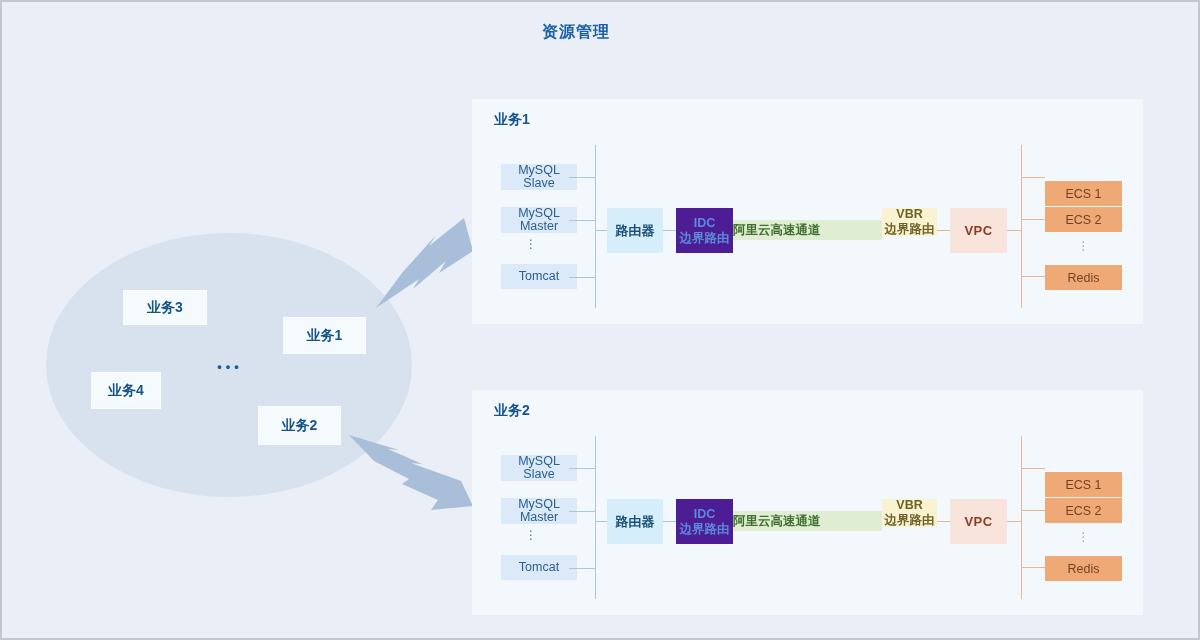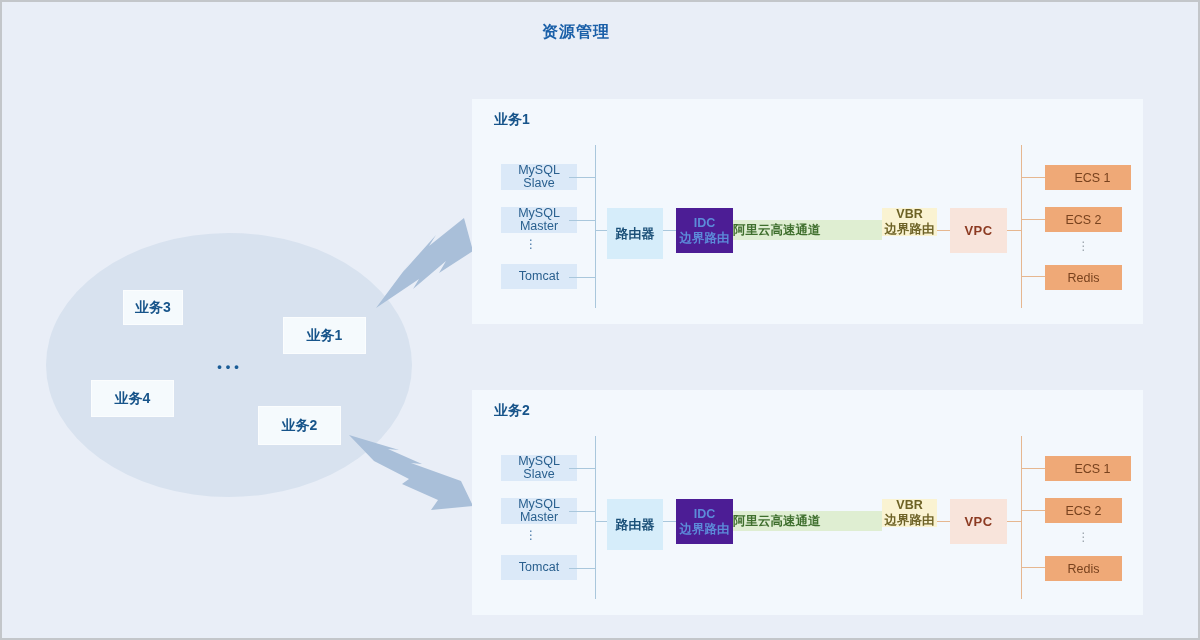--- a/index.html
+++ b/index.html
@@ -15,23 +15,23 @@
   
   .cluster-ellipse{
     left:44px;top:231px;width:366px;height:264px;border-radius:50%;
     background:#d8e2ef;
   }
   .biz-box{
     background:#f5fafd;color:#17548a;font-size:14px;font-weight:bold;
     display:flex;align-items:center;justify-content:center;
     box-shadow:0 0 0 1px rgba(255,255,255,.6) inset;
   }
-  .biz3{left:121px;top:288px;width:60px;height:35px;}
+  .biz3{left:121px;top:288px;width:84px;height:35px;}
   .biz1{left:281px;top:315px;width:83px;height:37px;}
-  .biz4{left:89px;top:378px;width:83px;height:37px;}
+  .biz4{left:89px;top:370px;width:70px;height:37px;}
   .biz2{left:256px;top:404px;width:83px;height:39px;}
   .cluster-dots{
     left:205px;top:357px;width:46px;text-align:center;color:#1a5c96;
     font-size:13px;font-weight:bold;letter-spacing:4px;
   }
   .bolts{left:340px;top:210px;width:140px;height:300px;}
   .bolt{fill:#a9bfd9;}
   
   .panel{
     left:470px;width:671px;height:225px;background:#f3f8fd;
@@ -68,21 +68,21 @@
   .hl-master{left:97px;top:121px;width:26px;}
   .hl-tomcat{left:97px;top:178px;width:26px;}
   .hl-router{left:123px;top:131px;width:12px;}
   .hl-router-idc{left:191px;top:131px;width:13px;}
   .hl-vbr-vpc{left:465px;top:131px;width:13px;}
   .hl-vpc-line{left:535px;top:131px;width:14px;}
   .hl-ecs1{left:549px;top:78px;width:24px;}
   .hl-ecs2{left:549px;top:120px;width:24px;}
   .hl-redis{left:549px;top:177px;width:24px;}
   .router-box{
-    left:135px;top:109px;width:56px;height:51px;background:#d6edfa;
+    left:135px;top:109px;width:56px;height:45px;background:#d6edfa;
     color:#1b5078;font-size:13px;font-weight:bold;
   }
   .idcborder-box{
     left:204px;top:109px;width:57px;height:45px;background:#4c1d95;
     color:#5c8bd9;font-size:12.5px;line-height:15px;font-weight:bold;
   }
   .channel-band{
     position:absolute;left:261px;top:121px;width:149px;height:20px;background:#dfeed2;
     color:#3f6f2e;font-size:12.5px;font-weight:bold;text-align:left;line-height:20px;
   }
@@ -91,21 +91,21 @@
     color:#6d6226;font-size:12.5px;line-height:15px;font-weight:bold;
   }
   .vpc-box{
     left:478px;top:109px;width:57px;height:45px;background:#f8e4db;
     color:#8c3a22;font-size:13px;font-weight:bold;letter-spacing:.5px;
   }
   .cloud-node{
     left:573px;width:77px;height:25px;background:#efa977;color:#78421e;
     font-size:12.5px;
   }
-  .c-ecs1{top:66px;padding-left:9px;}
+  .c-ecs1{top:82px;}
   .c-ecs2{top:108px;}
   .c-redis{top:166px;}
 </style>
 </head>
 <body>
 
 <div class="abs page-title">资源管理</div>
 
 <div class="abs cluster-ellipse"></div>
 <div class="abs biz-box biz3">业务3</div>

